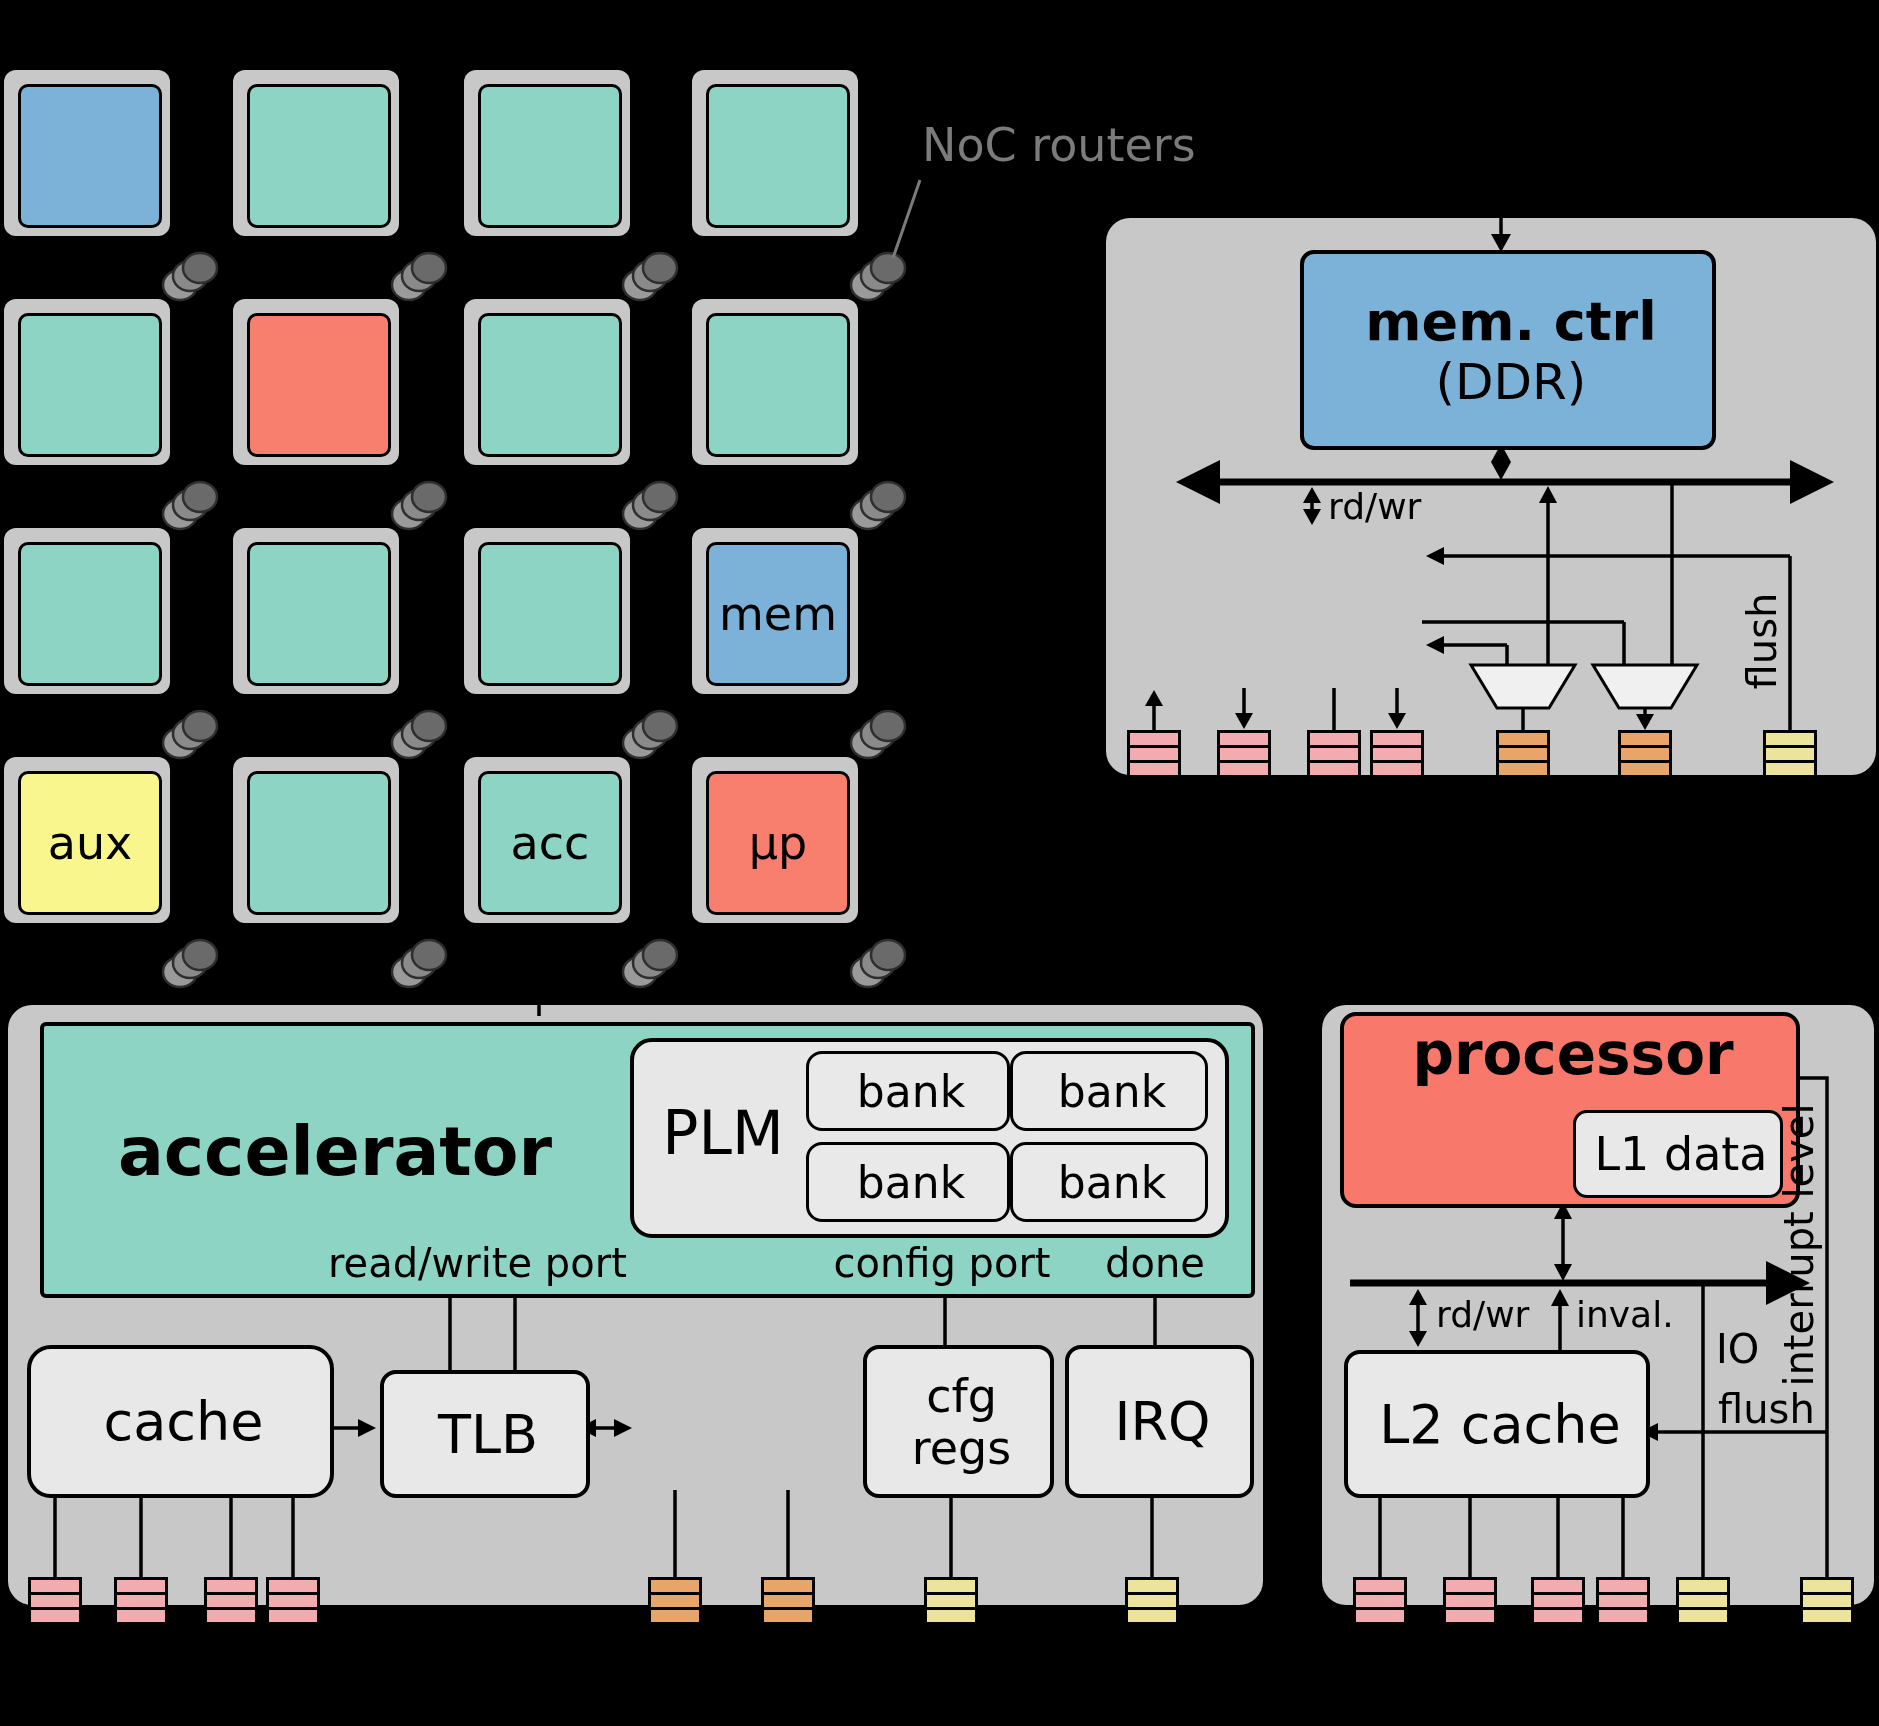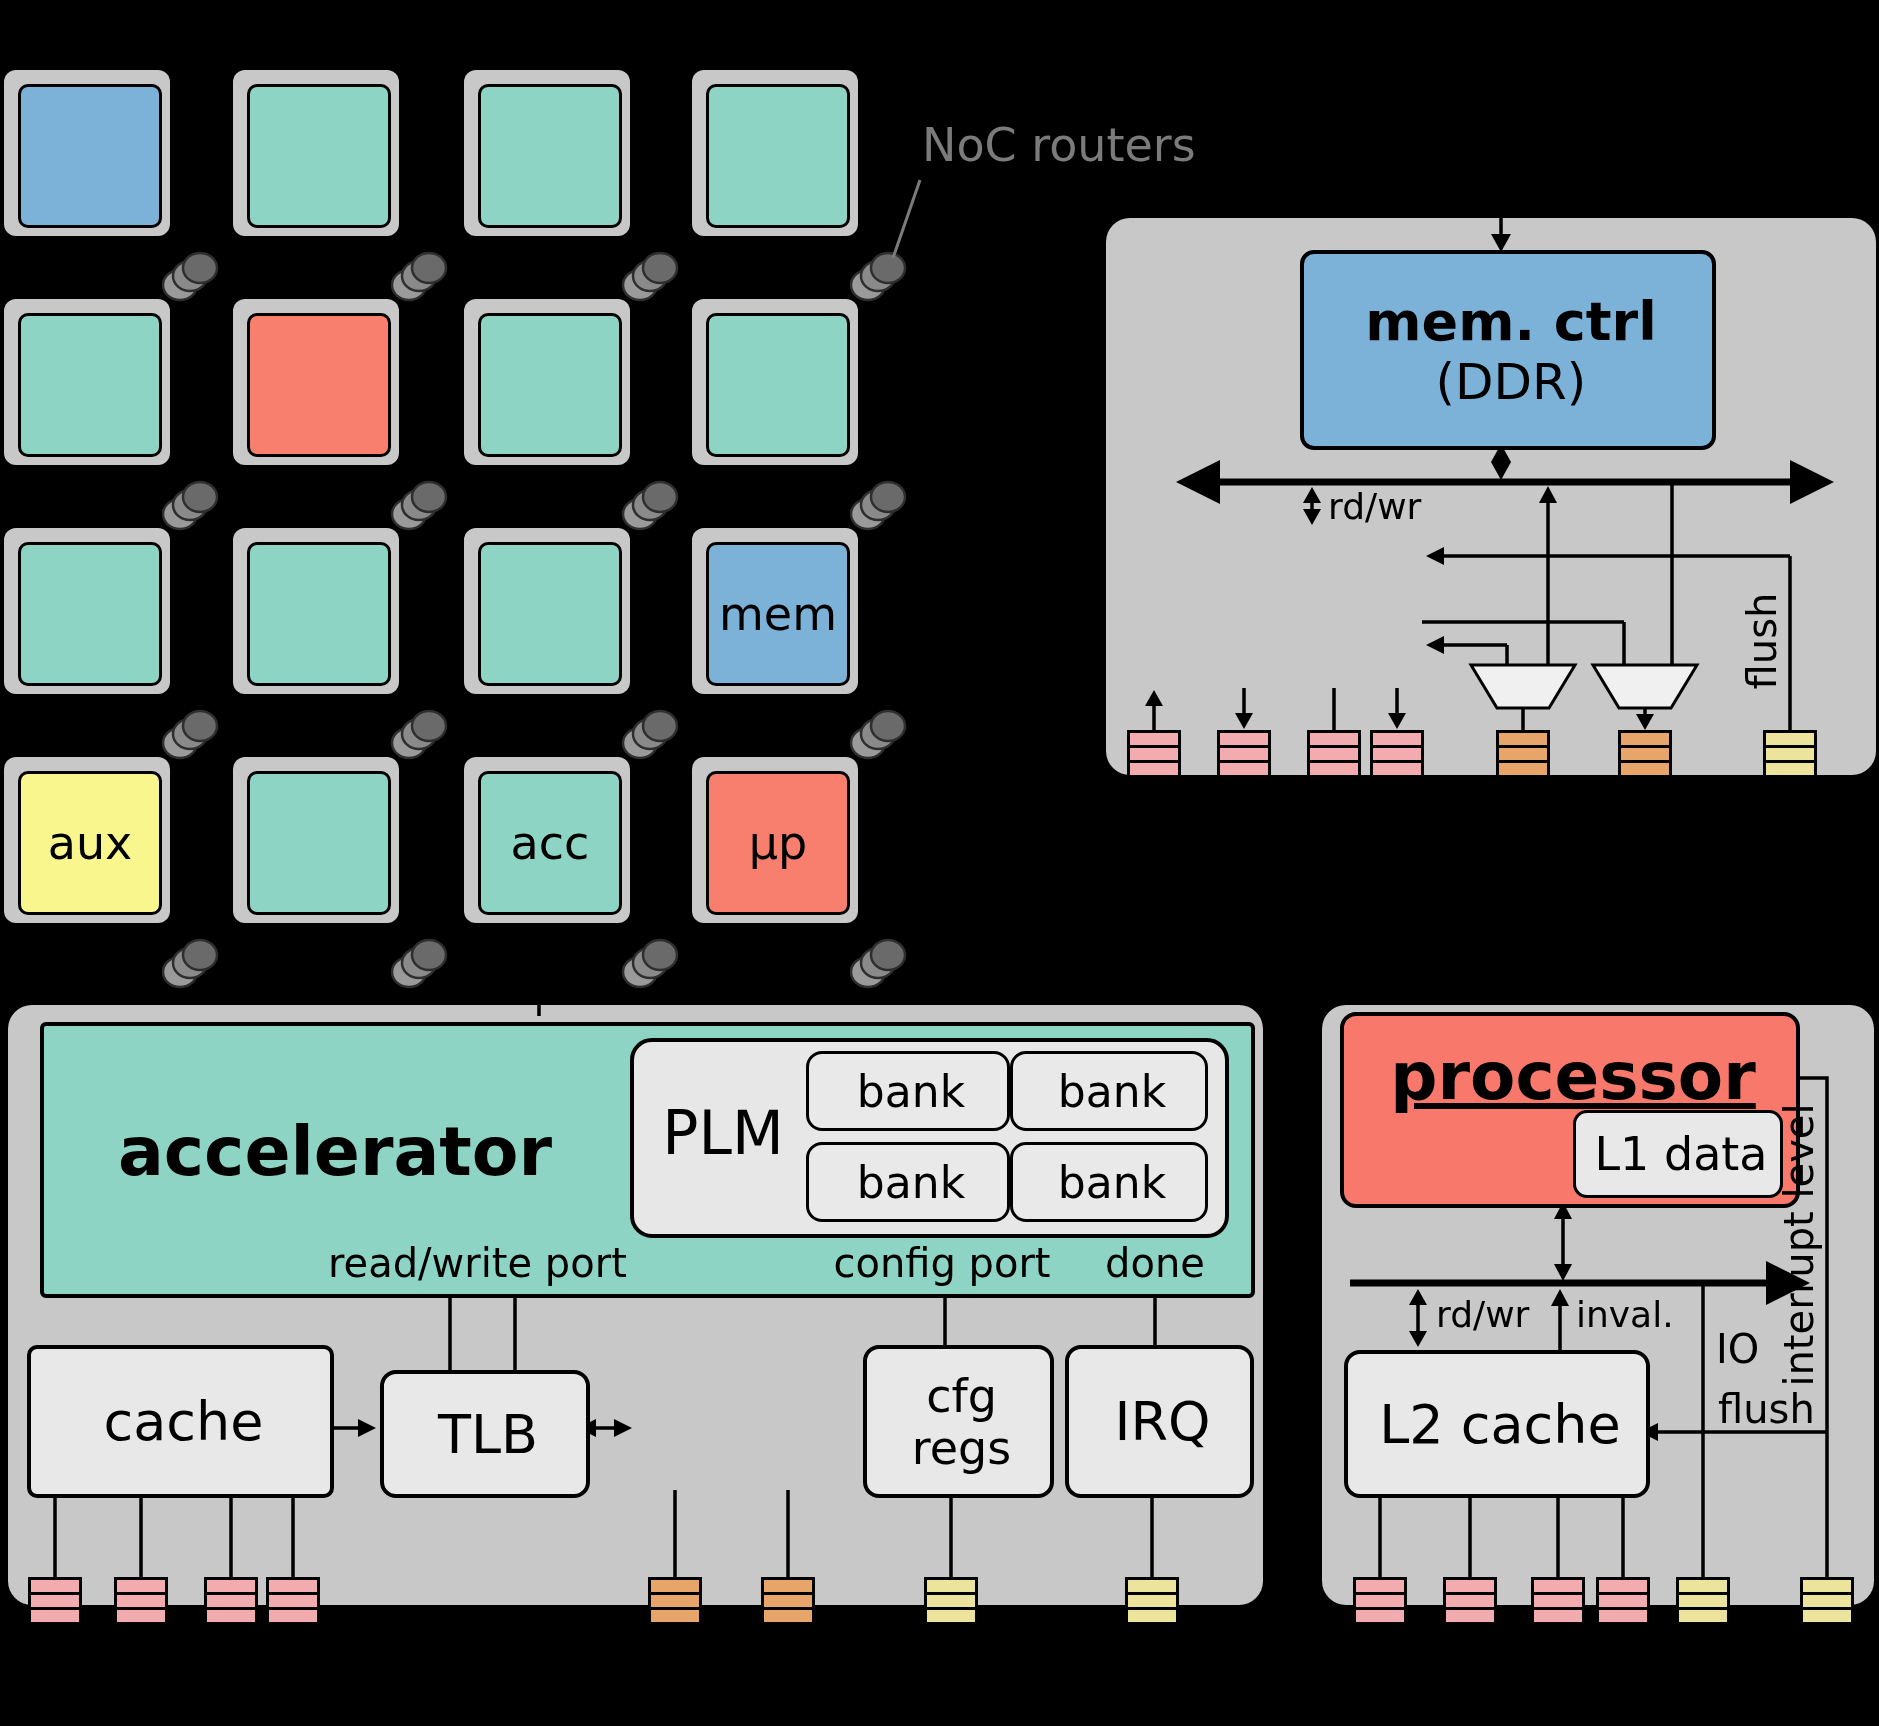--- a/index.html
+++ b/index.html
@@ -139,21 +139,21 @@
       <span>bank</span>
     </div>
   <div class="box" style="left:1010px;top:1142px;width:186px;height:74px;background:#e9e9e9;border-radius:16px;border-width:3.5px;font-size:44px;">
       <span>bank</span>
     </div>
 
   <div class="lbl" style="left:328px;top:1240px;width:300px;font-size:40px;">read/write port</div>
   <div class="lbl" style="left:822px;top:1240px;width:240px;text-align:center;font-size:40px;">config port</div>
   <div class="lbl" style="left:1095px;top:1240px;width:120px;text-align:center;font-size:40px;">done</div>
 
-  <div class="box ltgrey" style="left:27px;top:1345px;width:293px;height:145px;border-radius:10px;font-size:54px;">
+  <div class="box ltgrey" style="left:27px;top:1345px;width:293px;height:145px;border-radius:24px;font-size:54px;">
       <span>cache</span>
     </div>
   <div class="box ltgrey" style="left:380px;top:1370px;width:196px;height:120px;border-radius:16px;font-size:54px;">
       <span>TLB</span>
     </div>
   <div class="box ltgrey" style="left:863px;top:1345px;width:177px;height:145px;border-radius:16px;">
     <div style="font-size:46px;line-height:52px;">cfg</div>
     <div style="font-size:46px;line-height:52px;">regs</div>
   </div>
   <div class="box ltgrey" style="left:1065px;top:1345px;width:175px;height:145px;border-radius:16px;font-size:54px;">
@@ -196,21 +196,21 @@
       <div class="band" style="background: rgb(236, 228, 156);"></div>
     </div>
   <div class="stack" style="left:1125px;top:1577px;">
       <div class="band" style="background: rgb(236, 228, 156);"></div>
       <div class="band" style="background: rgb(236, 228, 156);"></div>
       <div class="band" style="background: rgb(236, 228, 156);"></div>
     </div>
 
   <div class="panel" style="left:1322px;top:1005px;width:552px;height:600px;"></div>
   <div class="box" style="left:1340px;top:1012px;width:446px;height:188px;background:#f8796b;border-radius:16px;justify-content:flex-start;">
-    <div style="font-size:66px;font-weight:bold;margin-top:22px;text-decoration:underline;">processor</div>
+    <div style="font-size:58px;font-weight:bold;margin-top:4px;">processor</div>
   </div>
   <div class="box ltgrey" style="left:1573px;top:1110px;width:198px;height:82px;border-radius:14px;border-width:3.5px;font-size:46px;">
       <span>L1 data</span>
     </div>
   <div class="box ltgrey" style="left:1344px;top:1350px;width:292px;height:140px;border-radius:16px;font-size:54px;">
       <span>L2 cache</span>
     </div>
 
   <div class="lbl" style="left:1436px;top:1294px;font-size:36px;">rd/wr</div>
   <div class="lbl" style="left:1576px;top:1294px;font-size:36px;">inval.</div>

